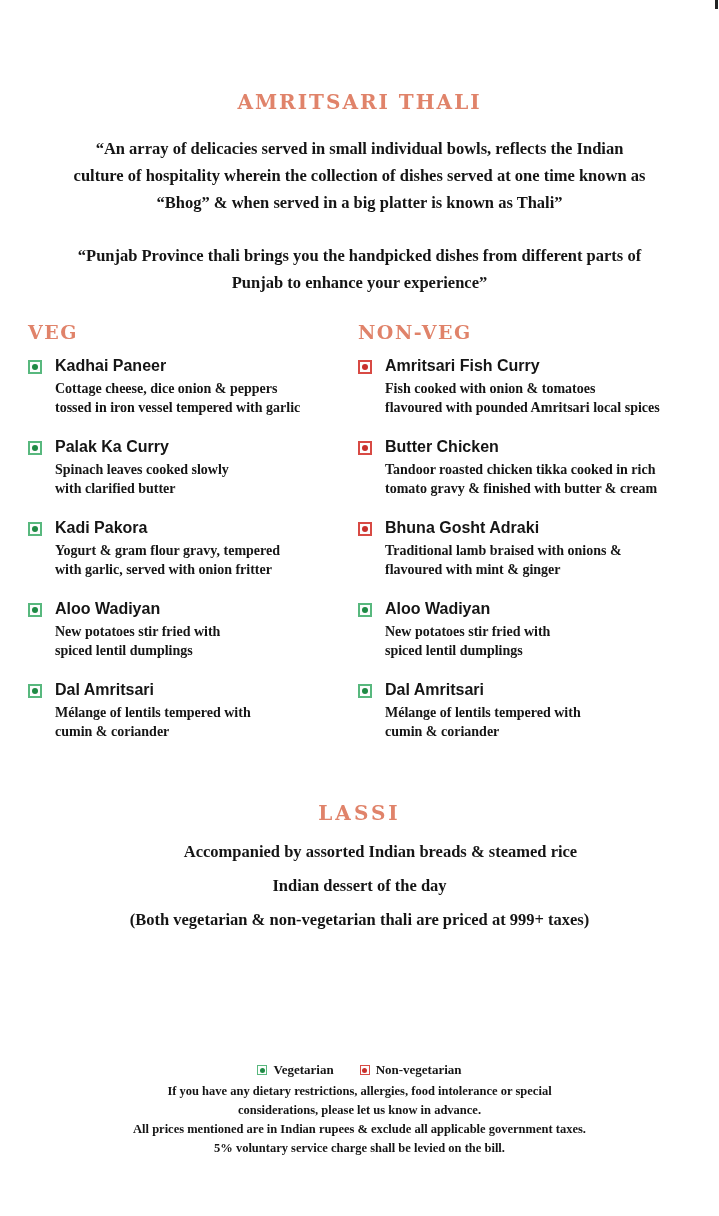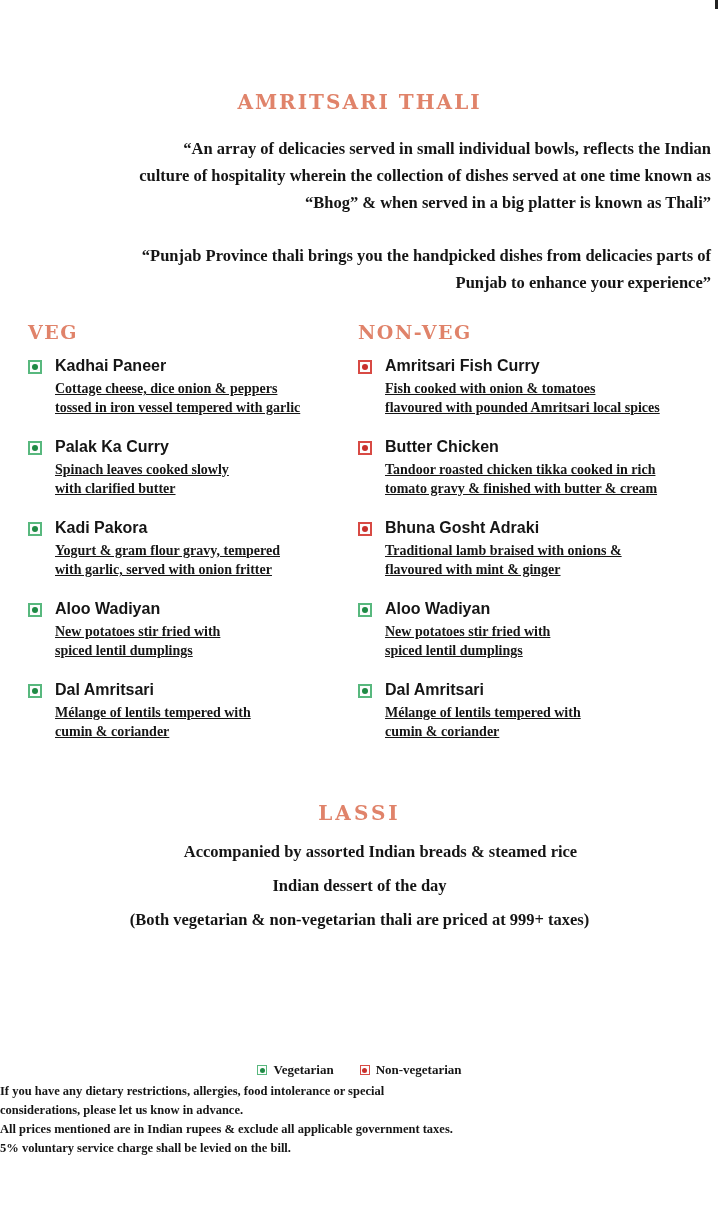--- a/index.html
+++ b/index.html
@@ -26,22 +26,22 @@
     font-family: "DejaVu Serif", serif;
     font-weight: bold;
     color: #e0836a;
   }
   .page-title {
     text-align: center;
     font-size: 20px;
     letter-spacing: 2px;
   }
   .intro p {
-    margin: 8px;
-    text-align: right;
+    margin: 0;
+    text-align: center;
     font-size: 16.5px;
     line-height: 27px;
     white-space: pre-line;
   }
   .intro p.p1 { margin-top: 21px; }
   .intro p.p2 { margin-top: 26px; }
 
   .menu {
     display: flex;
     margin-top: 25px;
@@ -84,37 +84,36 @@
   .item-name {
     font-family: Liberation Sans, sans-serif;
     font-size: 16px;
     line-height: 20px;
     margin-bottom: 3px;
   }
   .item-desc {
     font-size: 14px;
     line-height: 19px;
     white-space: pre-line;
-    text-decoration: underline;
   }
 
   .lassi { margin-top: 40px; text-align: center; }
   .lassi-title { font-size: 20px; letter-spacing: 3px; }
   .lassi-line {
     font-size: 16.5px;
     margin-top: 14px;
     line-height: 20px;
   }
   .lassi-line.first { margin-top: 17px; padding-left: 42px; }
 
   .footer {
     position: absolute;
     left: 0; right: 0;
     bottom: 58px;
-    text-align: left;
+    text-align: center;
   }
   .legend {
     display: flex;
     justify-content: center;
     align-items: center;
     gap: 26px;
     margin-bottom: 4px;
   }
   .legend-entry {
     display: flex;
@@ -140,21 +139,21 @@
 
 <div class="page">
   <div class="scan-artifact"></div>
 
   <div class="heading page-title">AMRITSARI THALI</div>
 
   <div class="intro">
     <p class="p1">“An array of delicacies served in small  individual bowls, reflects the Indian
 culture of hospitality wherein the collection of dishes served at one time known as
 “Bhog” &amp; when served in a big platter is known as Thali”</p>
-    <p class="p2">“Punjab Province thali brings you the handpicked dishes from delicacies parts of
+    <p class="p2">“Punjab Province thali brings you the handpicked dishes from different parts of
 Punjab to enhance your experience”</p>
   </div>
 
   <div class="menu">
 
     <div class="col col-veg">
       <div class="heading col-header">VEG</div>
 
       <div class="item">
         <span class="marker veg"></span>

